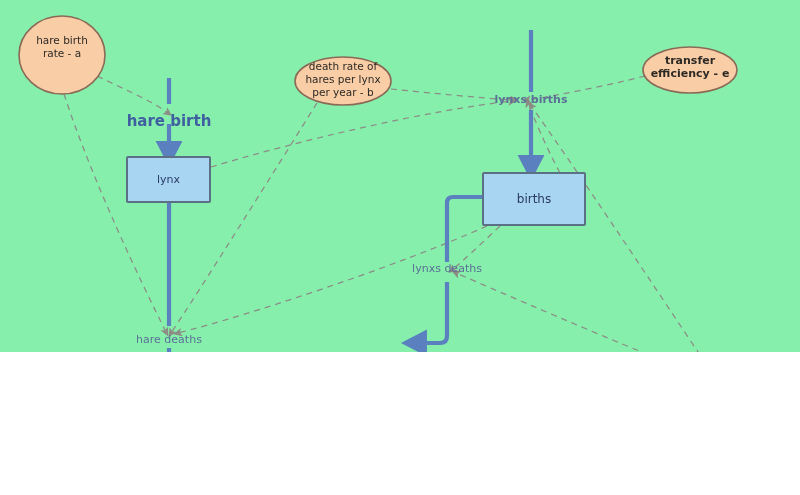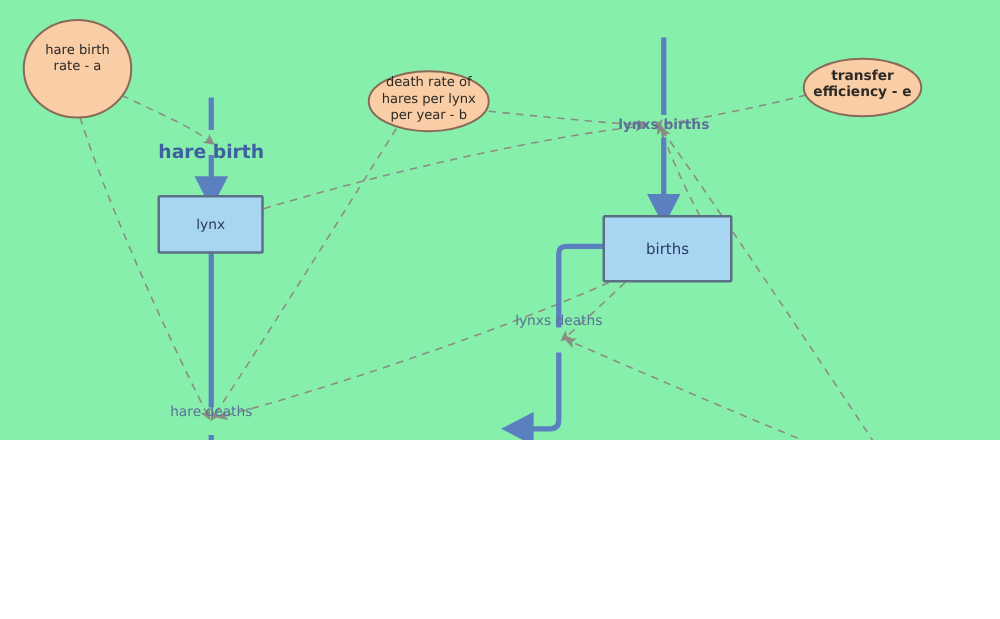--- a/index.html
+++ b/index.html
@@ -141,19 +141,19 @@
   <div class="node-label aux-var big" style="left:638px; top:54px; width:104px;font-weight:bold;">transfer
 efficiency - e</div>
 
 
   <div class="stock-label" style="left:127px; top:173px; width:83px;">lynx</div>
 
   <div class="stock-label" style="left:483px; top:192px; width:102px; font-size:12px;">births</div>
 
   <div class="flow-label strong" style="left:109px; top:112px; width:120px;">hare birth</div>
 
-  <div class="flow-label plain" style="left:109px; top:323px; width:120px;">hare deaths</div>
+  <div class="flow-label plain" style="left:109px; top:333px; width:120px;">hare deaths</div>
 
   <div class="flow-label plain" style="left:471px; top:93px; width:120px;font-weight:bold;">lynxs births</div>
 
-  <div class="flow-label plain" style="left:387px; top:250px; width:120px;">lynxs deaths</div>
+  <div class="flow-label plain" style="left:387px; top:262px; width:120px;">lynxs deaths</div>
 
 </div>
 
 </body></html>

